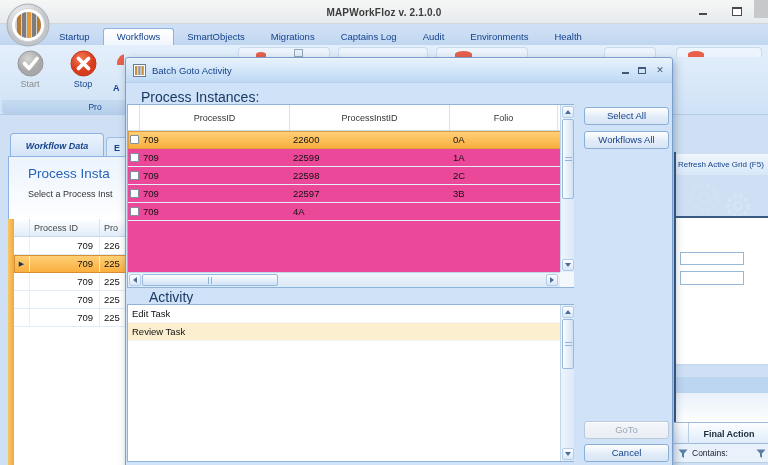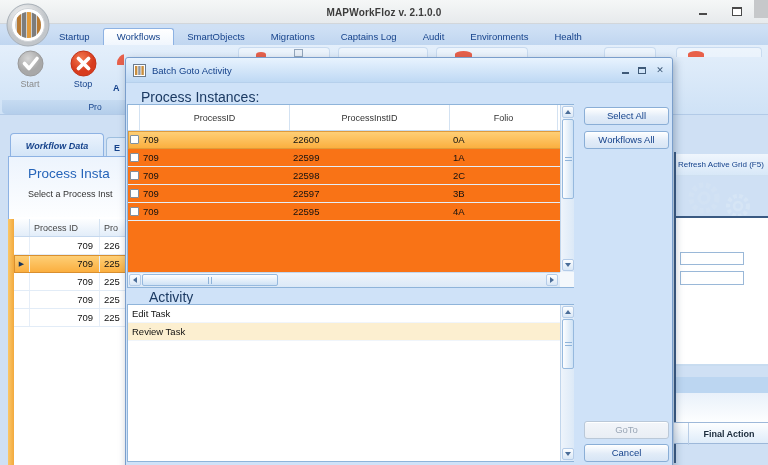--- a/index.html
+++ b/index.html
@@ -106,21 +106,21 @@
     border-bottom:1px solid #b6d0ec; }
   .dlg-title-text { position:absolute; left:26px; top:0; line-height:25px;
     font-size:9.5px; color:#15428b; }
   .dbtn { position:absolute; top:6px; width:14px; height:12px; display:flex;
     align-items:center; justify-content:center; color:#3f5a78; font-size:9px; }
   .dmin { width:7px; height:2px; background:#3f5a78; margin-top:5px; }
   .dmax { width:8px; height:7px; border:1px solid #3f5a78; border-top:2px solid #3f5a78; }
   .dlg-label { position:absolute; font-size:14px; color:#1b3a63; }
 
   .itable { position:absolute; left:1px; top:46px; width:447px; height:184px;
-    background:#f97316; border:1px solid #8fb4da; }
+    background:#ec4899; border:1px solid #8fb4da; }
   .ihead { display:flex; height:26px; border-bottom:1px solid #c9dcef;
     font-size:9px; color:#333; background:#fff; }
   .ihead > div { border-right:1px solid #d3e2f2; line-height:26px; text-align:center; }
   .icb  { width:12px; flex:none; }
   .icol1 { width:150px; flex:none; }
   .icol2 { width:160px; flex:none; }
   .icol3 { width:108px; flex:none; }
   .drow { display:flex; height:18px; font-size:9.5px; color:#111;
     border-bottom:1px solid #e4eef8; }
   .drow > div { line-height:18px; }
@@ -320,20 +320,29 @@
   <div class="abs right-white"></div>
   <div class="abs rp-input" style="left:680px; top:252px; width:64px; height:13px;"></div>
   <div class="abs rp-input" style="left:680px; top:271px; width:64px; height:14px;"></div>
   <div class="abs rp-line"></div>
   <div class="abs rp-band"></div>
   <div class="abs rp-grad"></div>
   <div class="abs fa-header">
     <div class="cellsep"></div>
     <div class="fa-text">Final Action</div>
   </div>
+  <div class="abs filter-row">
+    <svg style="position:absolute; left:4px; top:5px;" width="10" height="10" viewBox="0 0 10 10">
+      <path d="M0.5,0.5 H9.5 L6,4.5 V9 L4,7.5 V4.5 Z" fill="#5b7da3"></path>
+      </svg>
+    <div class="contains-lab">Contains:</div>
+    <svg style="position:absolute; left:82px; top:5px;" width="10" height="10" viewBox="0 0 10 10">
+      <path d="M0.5,0.5 H9.5 L6,4.5 V9 L4,7.5 V4.5 Z" fill="#5b7da3"></path>
+      </svg>
+  </div>
 
   <div class="abs dialog">
     <div class="dlg-title">
       <svg style="position:absolute; left:7px; top:6px;" width="13" height="13" viewBox="0 0 13 13">
         <rect x="0.5" y="0.5" width="12" height="12" fill="#fff" stroke="#6b7b8c"></rect>
         <rect x="2" y="2" width="2.4" height="9" fill="#c98f3e"></rect>
         <rect x="5.2" y="2" width="2.4" height="9" fill="#9098a3"></rect>
         <rect x="8.4" y="2" width="2.4" height="9" fill="#c98f3e"></rect>
       </svg>
       <div class="dlg-title-text">Batch Goto Activity</div>
@@ -388,21 +397,20 @@
             </div>
             <div class="icol1">709</div>
             <div class="icol2">22597</div>
             <div class="icol3">3B</div>
           </div>
           <div class="drow">
             <div class="icb">
               <div class="cb"></div>
             </div>
             <div class="icol1">709</div>
-            <div class="icol2">22595</div>
             <div class="icol3">4A</div>
           </div>
         </div>
 
       <div class="sb-track-v" style="left:432px; top:0; height:167px;">
         <div class="sb-btn" style="left:1px; top:1px; width:12px; height:12px;">
             <div class="tri-up"></div>
           </div>
         <div class="sb-thumb" style="left:1px; top:14px; width:12px; height:80px;">
             <div class="grip-v"></div>

